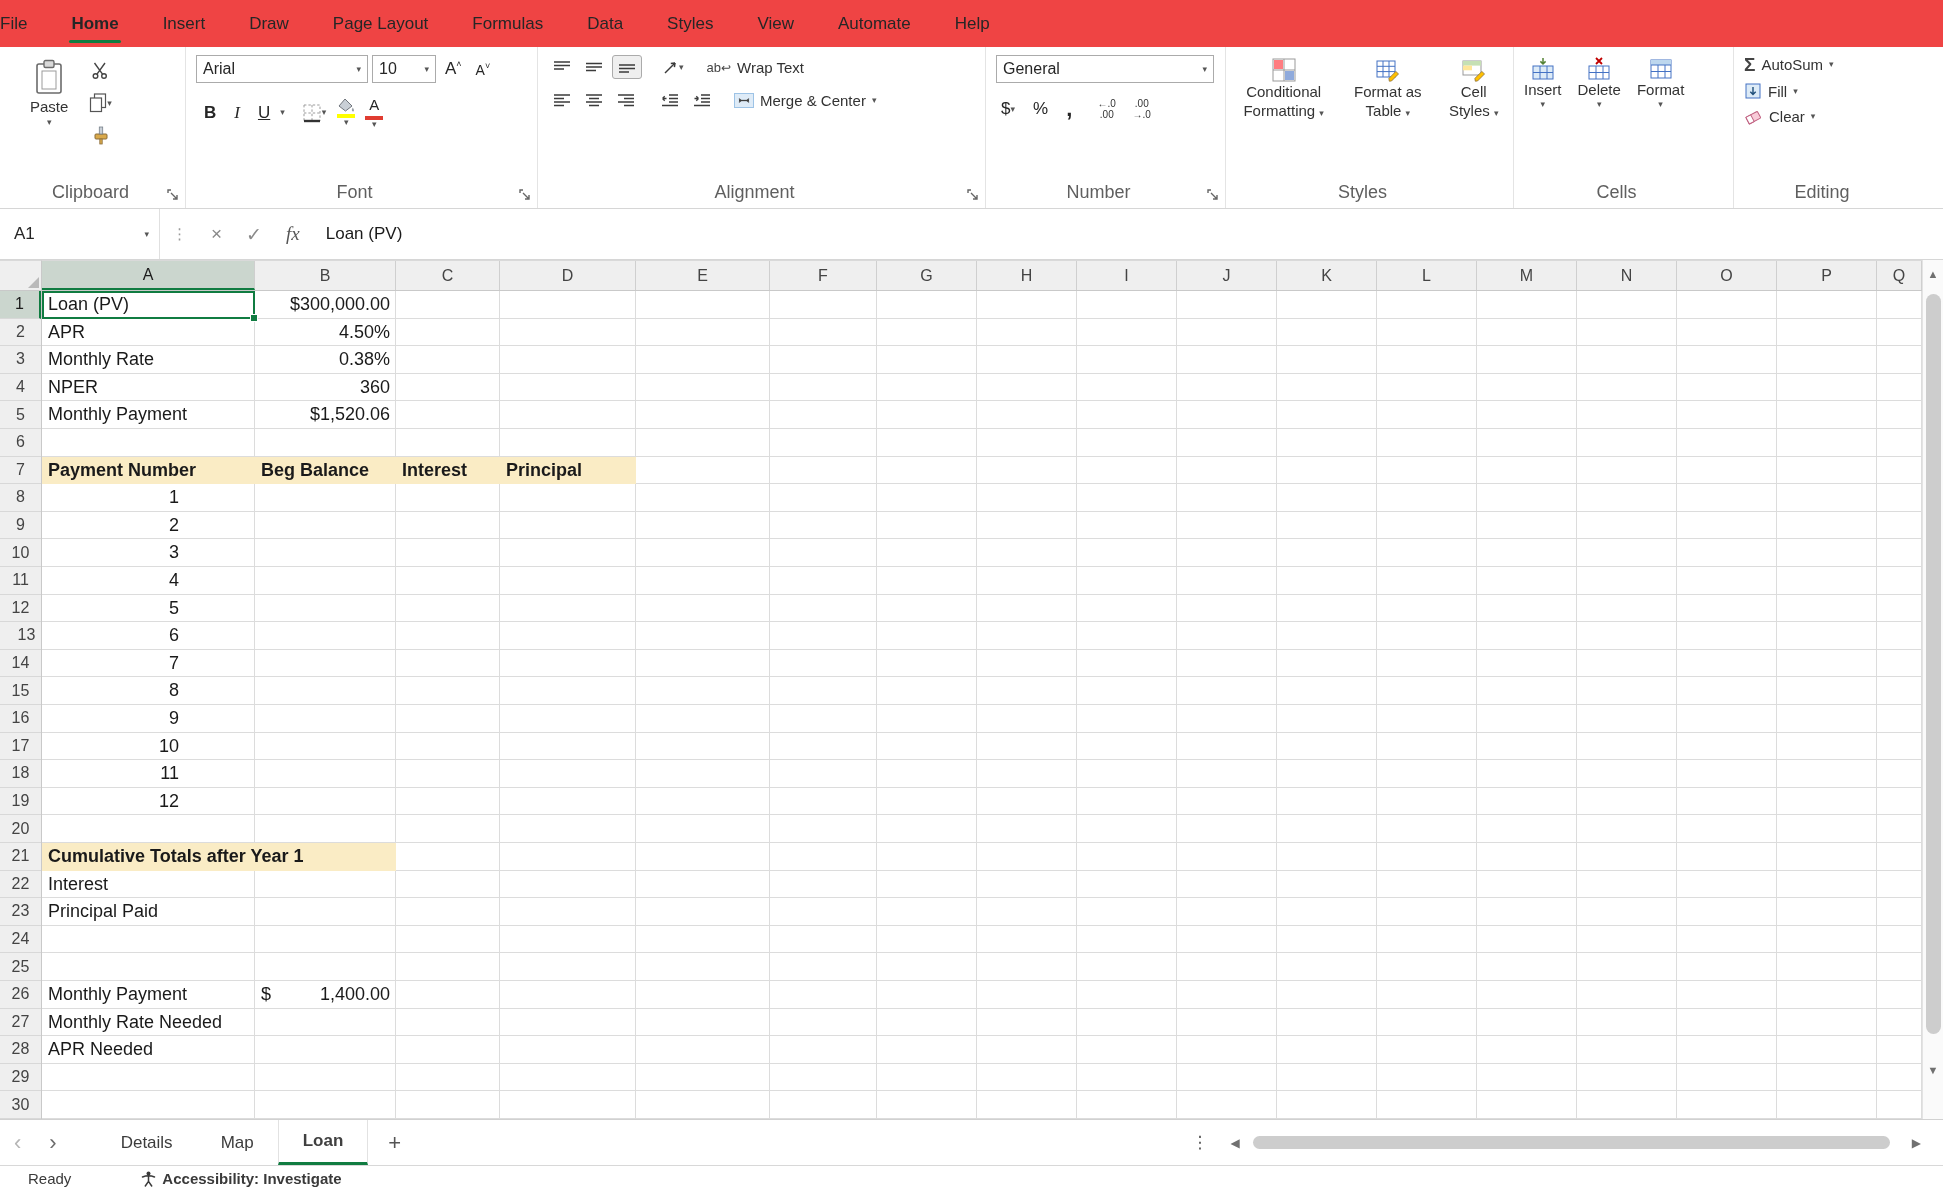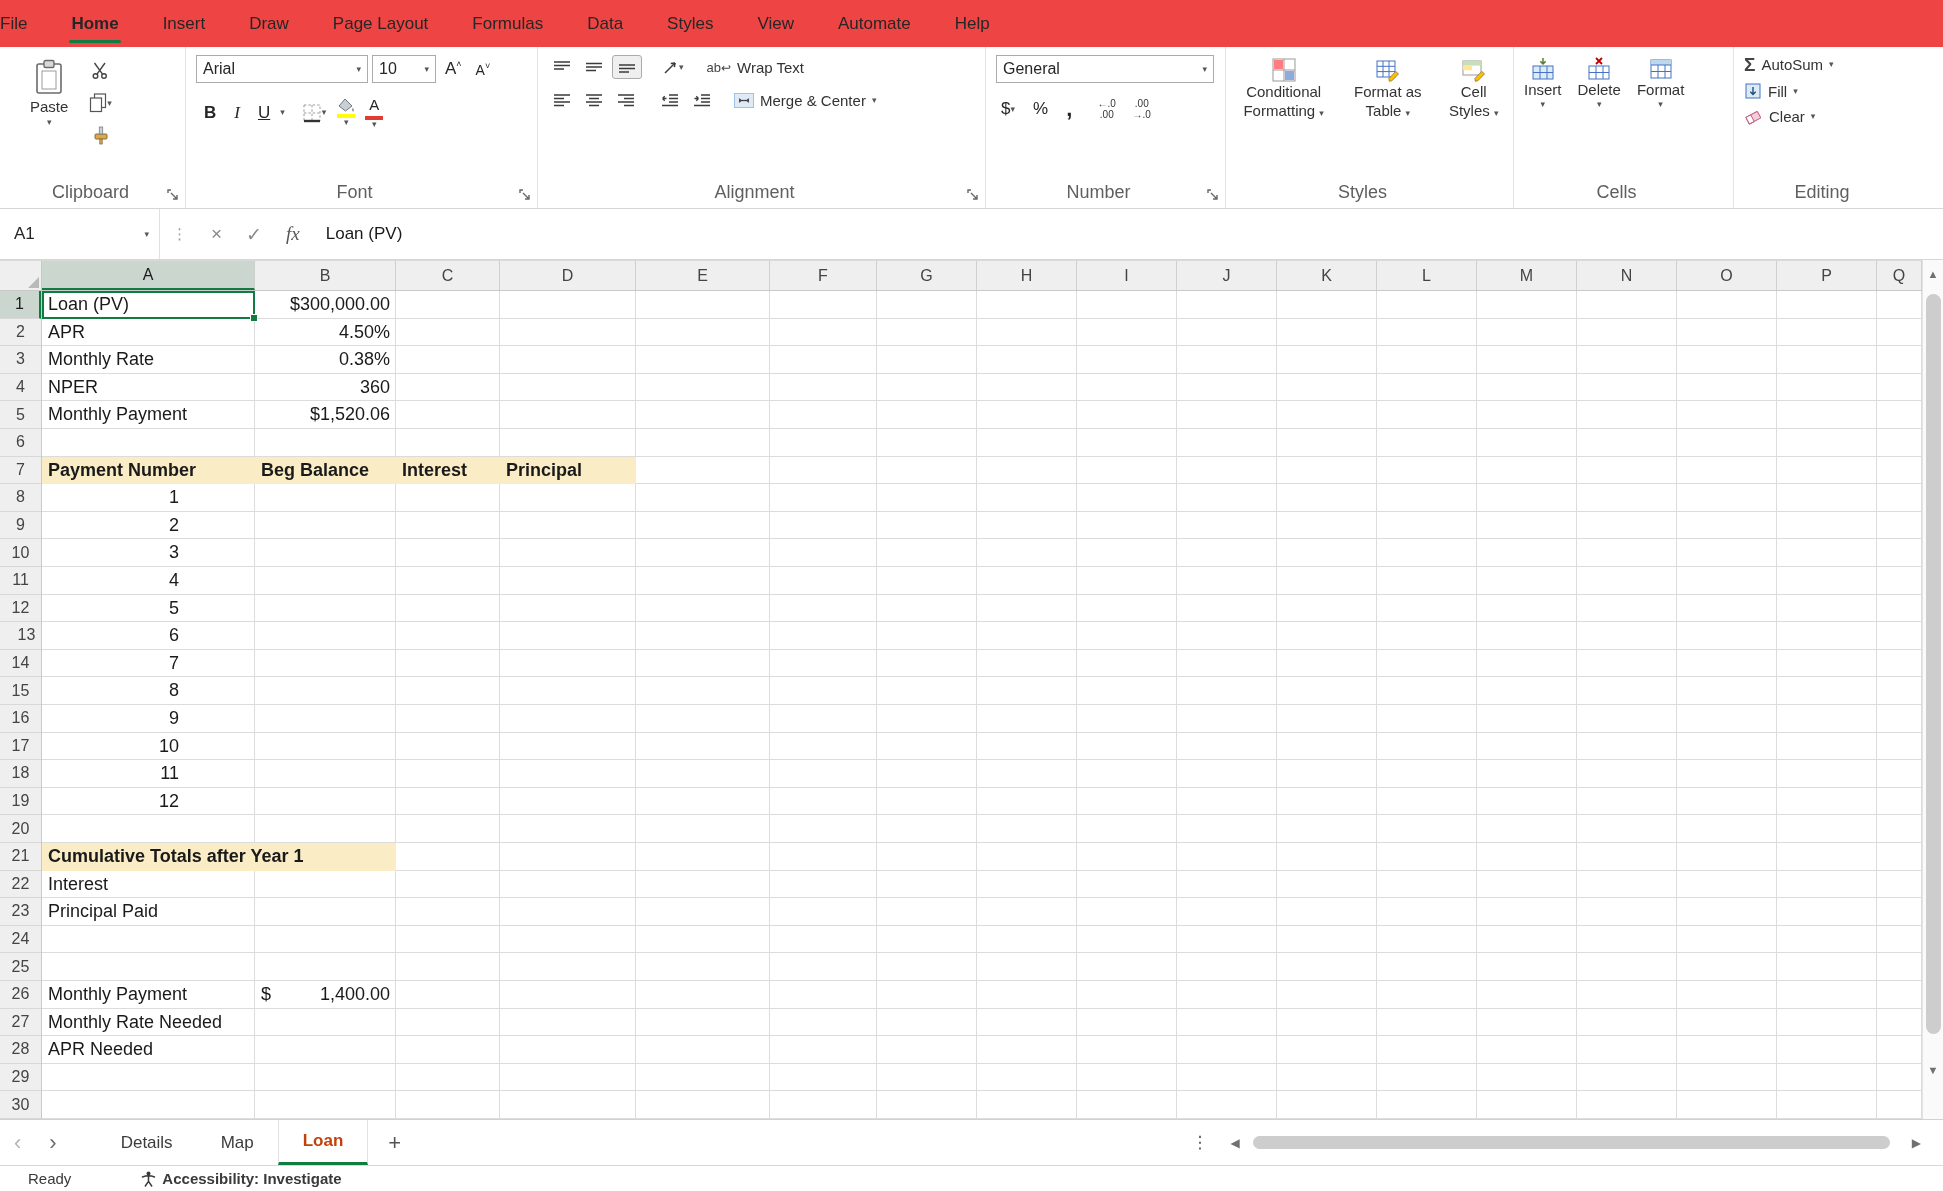--- a/index.html
+++ b/index.html
@@ -97,21 +97,21 @@
   
   #v-scroll{position:absolute;right:0;top:260px;width:21px;height:860px;background:#FAFAFA;border-left:1px solid #E3E3E3}
   .v-arrow{position:absolute;left:0;width:100%;text-align:center;font-size:11px;color:#707070;cursor:pointer}
   #v-thumb{position:absolute;left:3px;width:15px;top:34px;height:740px;background:#CDCDCD;border-radius:8px;cursor:grab}
 
   
   #sheet-bar{position:absolute;left:0;top:1119px;width:100%;height:46px;background:#fff;
     border-top:1px solid #D1D1D1;display:flex;align-items:center;font-size:17px}
   .nav-arrow{color:#6d6d6d;font-size:22px;padding:0 14px;cursor:pointer;line-height:1}
   .sheet-tab{height:100%;display:flex;align-items:center;padding:0 24px;color:#3c3c3c;cursor:pointer}
-  .sheet-tab.active{color:#c2410c;font-weight:bold;background:#fff;border-left:1px solid #E2E2E2;
+  .sheet-tab.active{color:#404040;font-weight:bold;background:#fff;border-left:1px solid #E2E2E2;
     border-right:1px solid #E2E2E2;border-bottom:3px solid #107C41}
   .add-sheet{font-size:22px;color:#555;padding:0 20px;cursor:pointer}
   .sheet-kebab{margin-left:auto;color:#555;font-size:17px;padding:0 14px;cursor:pointer}
   .h-arrow{color:#707070;font-size:12px;padding:0 8px;cursor:pointer}
   #h-track{width:656px;height:15px;position:relative}
   #h-thumb{position:absolute;left:5px;top:1px;width:637px;height:13px;background:#CDCDCD;border-radius:8px;cursor:grab}
 
   
   #status-bar{position:absolute;left:0;top:1165px;width:100%;height:26px;background:#fff;
     border-top:1px solid #D8D8D8;display:flex;align-items:center;font-size:15px;color:#3a3a3a}

